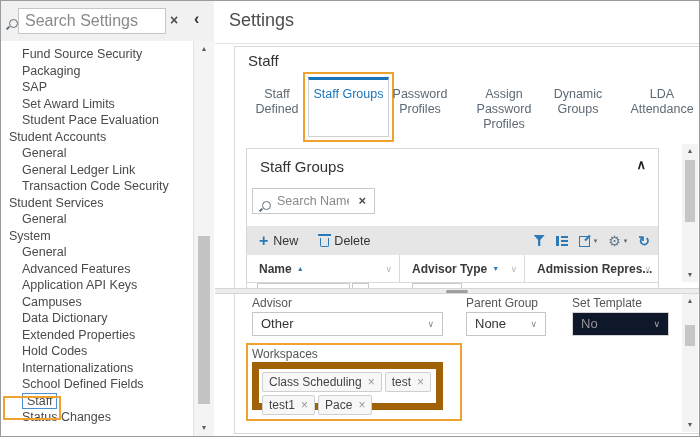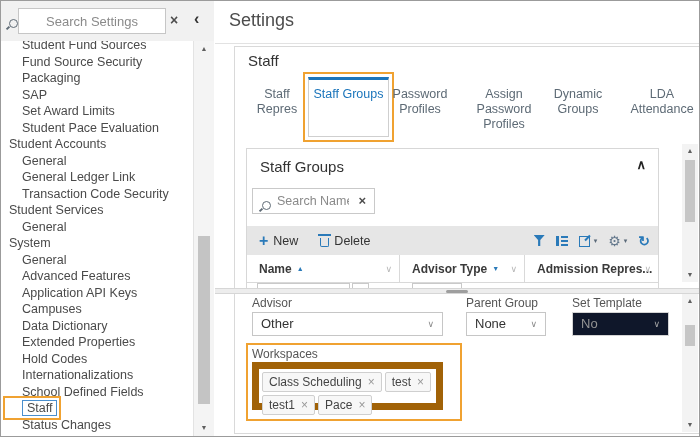--- a/index.html
+++ b/index.html
@@ -7,22 +7,22 @@
               font-family:"Liberation Sans", sans-serif; }
   .window { position:relative; width:700px; height:437px; border:1px solid #9b9b9b;
             background:#fff; overflow:hidden; }
   .abs { position:absolute; }
 
   
   .sidebar { position:absolute; left:0; top:0; width:213px; height:435px;
              background:#fff; border-right:1px solid #c9c9c9; }
   .sb-head { position:absolute; left:0; top:0; width:213px; height:40px; background:#f1f1f1; }
   .sb-search { position:absolute; left:17px; top:7px; width:148px; height:26px;
-               border:1px solid #c6c6c6; background:#fff; font-size:13px; color:#555;
-               padding:0 6px; outline:none; font-family:"Liberation Sans",sans-serif;text-align:center; }
+               border:1px solid #c6c6c6; background:#fff; font-size:16px; color:#555;
+               padding:0 6px; outline:none; font-family:"Liberation Sans",sans-serif; }
   .sb-search::placeholder { color:#8a8a8a; }
   .glyph-btn { font-weight:bold; color:#4d4d4d; cursor:default; }
   .sb-list { position:absolute; left:0; top:40px; width:192px; height:395px;
              overflow:hidden; padding-top:5px; }
   .it { height:16.5px; line-height:16.5px; font-size:12.5px; color:#4a4a4a;
         white-space:nowrap; overflow:hidden; }
   .lv1 { padding-left:8px; }
   .lv2 { padding-left:21px; }
   .it-clip { margin-top:-9px; }
   .staff-box { display:inline-block; border:1px solid #4a8fce; padding:0 4px;
@@ -135,21 +135,20 @@
 
   <div class="sidebar">
     <div class="sb-head">
       <span class="mag abs" style="left:6px;top:14px;"></span>
       <input class="sb-search" type="text" placeholder="Search Settings" style="">
       <span class="glyph-btn abs" style="left:169px;top:11px;font-size:14px;">×</span>
       <span class="glyph-btn abs" style="left:193px;top:9px;font-size:16px;color:#333;">‹</span>
     </div>
 
     <div class="sb-list">
-      <div class="it lv2 it-clip">Student Fund Sources</div>
       <div class="it lv2">Fund Source Security</div>
       <div class="it lv2">Packaging</div>
       <div class="it lv2">SAP</div>
       <div class="it lv2">Set Award Limits</div>
       <div class="it lv2">Student Pace Evaluation</div>
       <div class="it lv1">Student Accounts</div>
       <div class="it lv2">General</div>
       <div class="it lv2">General Ledger Link</div>
       <div class="it lv2">Transaction Code Security</div>
       <div class="it lv1">Student Services</div>
@@ -178,21 +177,21 @@
     </div>
   </div>
 
   <div class="main">
     <div class="pg-title">Settings</div>
     <div class="hdr-line"></div>
 
     <div class="card"></div>
     <div class="card-title">Staff</div>
 
-    <div class="tab" style="left:29px;width:66px;">Staff Repres</div>
+    <div class="tab" style="left:29px;width:66px;">Staff Defined</div>
     <div class="tab-ring"></div>
     <div class="tab-active">Staff Groups</div>
     <div class="tab" style="left:174px;width:62px;">Password Profiles</div>
     <div class="tab" style="left:258px;width:62px;">Assign Password Profiles</div>
     <div class="tab" style="left:332px;width:62px;">Dynamic Groups</div>
     <div class="tab" style="left:411px;width:72px;">LDA Attendance</div>
 
     <div class="section">
       <div class="sec-title">Staff Groups</div>
       <span class="sec-collapse">∧</span>

